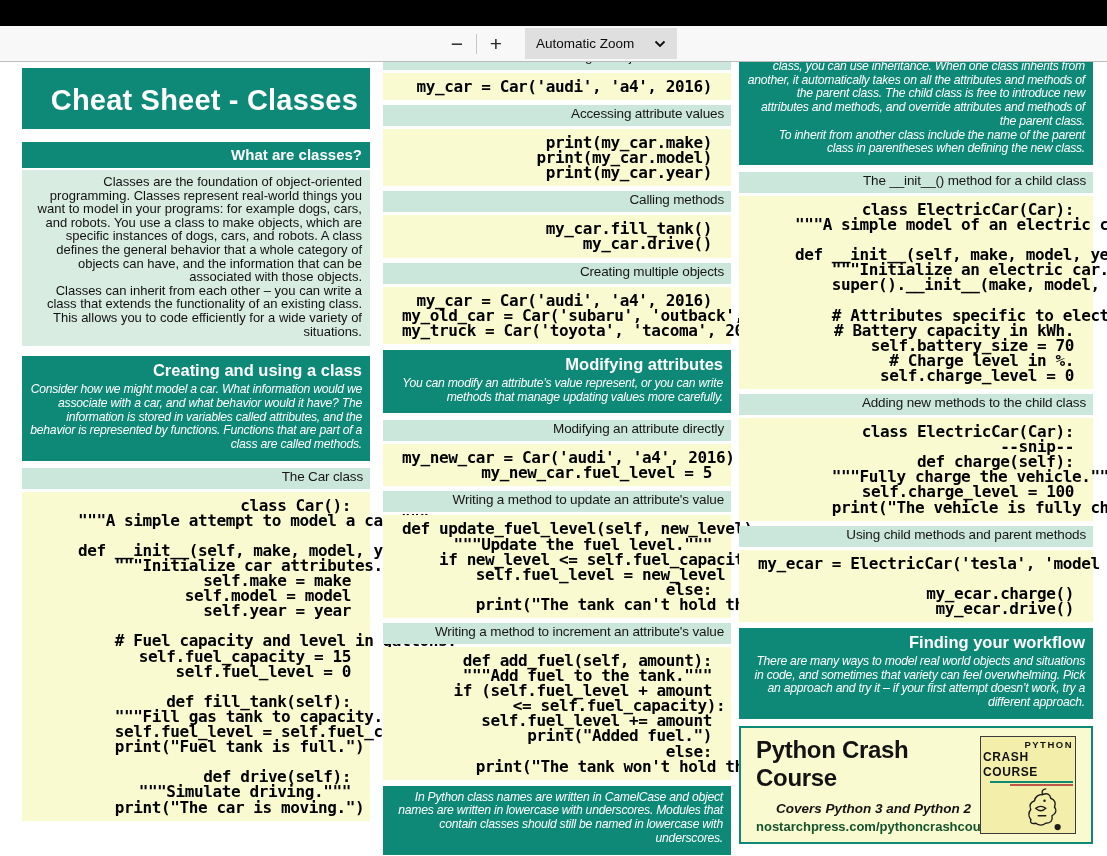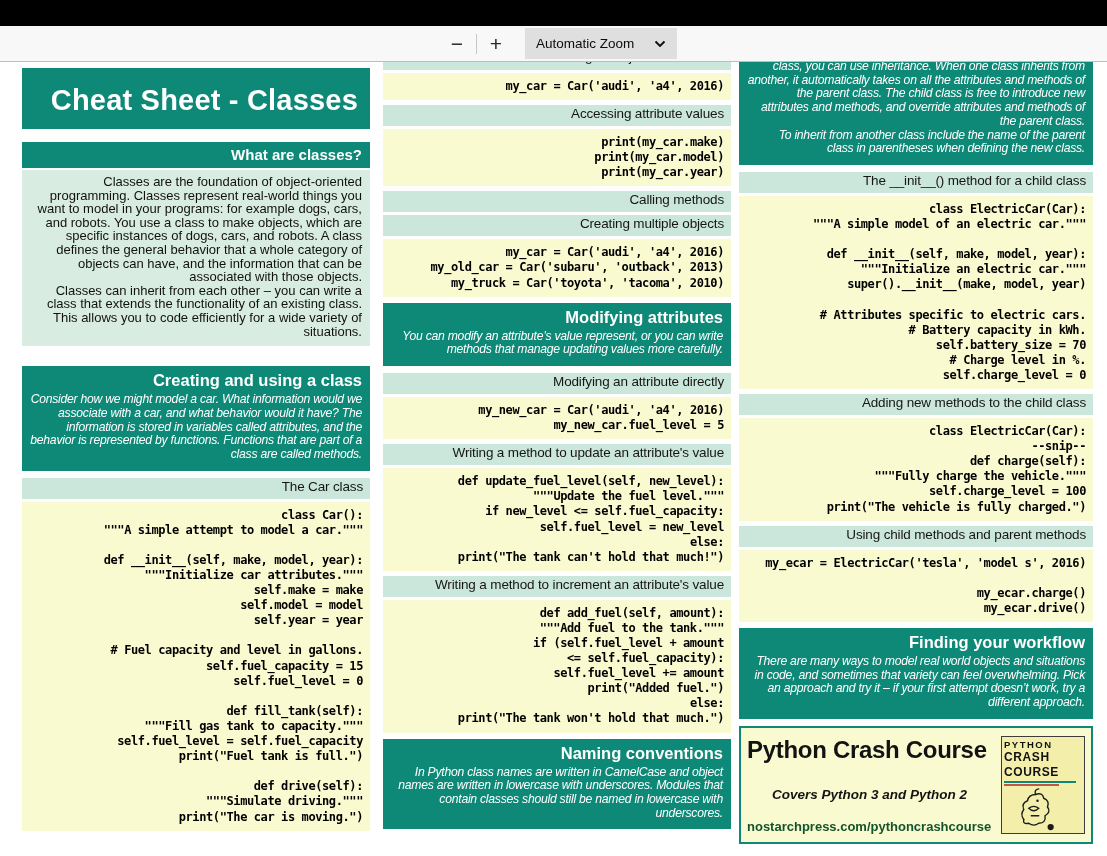--- a/index.html
+++ b/index.html
@@ -21,38 +21,38 @@
   .tb-sep{width:1px;height:20px;background:#c6c6c6;margin:0 2px;}
   .zoom-select{margin-left:12px;width:152px;height:31px;background:#dfdfdf;display:flex;align-items:center;justify-content:space-between;padding:0 11px;box-sizing:border-box;font-size:13.5px;color:#0c0c0d;cursor:pointer;}
   
   .col{position:absolute;top:62px;}
   #col1{left:22px;width:348px;top:68px;}
   #col2{left:383px;width:348px;}
   #col3{left:739px;width:354px;}
   .sec{box-sizing:border-box;text-align:right;}
   .title-block{background:var(--teal);color:#fff;font-size:29px;font-weight:600;padding:16px 12px 12px;margin-bottom:13px;letter-spacing:.2px;}
   .header-bar{background:var(--teal);color:#fff;font-weight:700;font-size:15px;padding:4px 8px 5px;margin-bottom:2px;}
-  .textbox{background:var(--mintbody);padding:5px 8px 8px;font-size:13px;line-height:13.6px;color:#111;margin-bottom:20px;}
+  .textbox{background:var(--mintbody);padding:5px 8px 8px;font-size:13px;line-height:13.6px;color:#111;margin-bottom:10px;}
   .indent{text-indent:15px;}
   .callout{background:var(--teal);color:#fff;padding:5px 8px 9px;overflow:hidden;margin:6px 0 7px;}
   .callout-h{font-size:16.5px;font-weight:600;margin-bottom:3px;}
   .callout-p{font-style:italic;font-size:12.2px;line-height:13.7px;letter-spacing:-.25px;}
   .clip-top .callout-inner{margin-top:-7px;}
   .clip-top{margin-top:0;}
   .subheader{background:var(--mint);color:#161616;font-size:13.5px;letter-spacing:-.15px;padding:1px 7px 5px;margin-bottom:3px;}
   .subheader.clipped{height:8px;padding:0 7px;overflow:hidden;}
   .subheader.clipped .subheader-text{margin-top:-13px;}
-  .codebox{background:var(--codebg);color:#000;font-family:"DejaVu Sans Mono",monospace;font-size:12px;font-weight:600;letter-spacing:-.4px;line-height:15.1px;padding:6px 7px;margin:0 0 5px 0;white-space:pre;}
+  .codebox{background:var(--codebg);color:#000;font-family:"DejaVu Sans Mono",monospace;font-size:16px;font-weight:600;letter-spacing:-.4px;line-height:15.1px;padding:6px 19px;margin:0 0 5px 0;white-space:pre;}
   
-  .ad{border:2px solid var(--teal);background:var(--codebg);display:flex;padding:8px 6px;gap:9px;height:118px;box-sizing:border-box;margin-top:7px;}
+  .ad{border:2px solid var(--teal);background:var(--codebg);display:flex;padding:8px 15px;gap:9px;height:118px;box-sizing:border-box;margin-top:7px;}
   .ad-left{flex:1;display:flex;flex-direction:column;min-width:0;}
   .ad-title{font-size:24px;font-weight:700;color:#131313;letter-spacing:-.3px;}
-  .ad-sub{font-size:13.5px;font-weight:700;font-style:italic;text-align:center;margin-top:23px;color:#131313;}
+  .ad-sub{font-size:13.5px;font-weight:700;font-style:italic;text-align:right;margin-top:9px;color:#131313;}
   .ad-link{font-size:13px;font-weight:700;color:#14532d;margin-top:auto;cursor:pointer;}
-  .cover{width:84px;background:#f3efab;border:1px solid #3c3c3c;padding:3px 2px 2px;display:flex;flex-direction:column;align-items:flex-start;position:relative;box-sizing:border-box;}
+  .cover{width:96px;background:#f3efab;border:1px solid #3c3c3c;padding:3px 2px 2px;display:flex;flex-direction:column;align-items:flex-end;position:relative;box-sizing:border-box;}
   .cover-t1{font-size:9.5px;font-weight:700;letter-spacing:1.5px;color:#111;line-height:1.1;}
   .cover-t2{font-size:12px;font-weight:700;letter-spacing:.6px;color:#111;line-height:1.2;}
   .cover-rule{height:2px;background:var(--teal);width:92%;margin:2px 0 1px;}
   .cover-red{height:2px;background:#c0564a;width:70%;margin-bottom:1px;}
   .cover-art{flex:1;width:62px;}
   .chev{display:block;}
 </style>
 </head>
 <body>
 
@@ -123,20 +123,22 @@
       <pre class="sec codebox">my_car = Car('audi', 'a4', 2016)</pre>
       <div class="sec subheader">
         <div class="subheader-text">Accessing attribute values</div>
       </div>
       <pre class="sec codebox">print(my_car.make)
 print(my_car.model)
 print(my_car.year)</pre>
       <div class="sec subheader">
         <div class="subheader-text">Calling methods</div>
       </div>
+      <pre class="sec codebox">my_car.fill_tank()
+my_car.drive()</pre>
       <div class="sec subheader">
         <div class="subheader-text">Creating multiple objects</div>
       </div>
       <pre class="sec codebox">my_car = Car('audi', 'a4', 2016)
 my_old_car = Car('subaru', 'outback', 2013)
 my_truck = Car('toyota', 'tacoma', 2010)</pre>
       <div class="sec callout">
         <div class="callout-inner">
           <div class="callout-h">Modifying attributes</div>
           <div class="callout-p">You can modify an attribute’s value represent, or you can write methods that manage updating values more carefully.</div>
@@ -162,21 +164,20 @@
       <pre class="sec codebox">def add_fuel(self, amount):
     """Add fuel to the tank."""
     if (self.fuel_level + amount
             &lt;= self.fuel_capacity):
         self.fuel_level += amount
         print("Added fuel.")
     else:
         print("The tank won't hold that much.")</pre>
       <div class="sec callout">
         <div class="callout-inner">
-          <div class="callout-h">Naming conventions</div>
           <div class="callout-p">In Python class names are written in CamelCase and object names are written in lowercase with underscores. Modules that contain classes should still be named in lowercase with underscores.</div>
         </div>
       </div>
     </div>
 </div>
 <div class="col" id="col3">
   <div>
       <div class="sec callout clip-top">
         <div class="callout-inner">
           <div class="callout-p">class, you can use inheritance. When one class inherits from another, it automatically takes on all the attributes and methods of the parent class. The child class is free to introduce new attributes and methods, and override attributes and methods of the parent class.</div>

